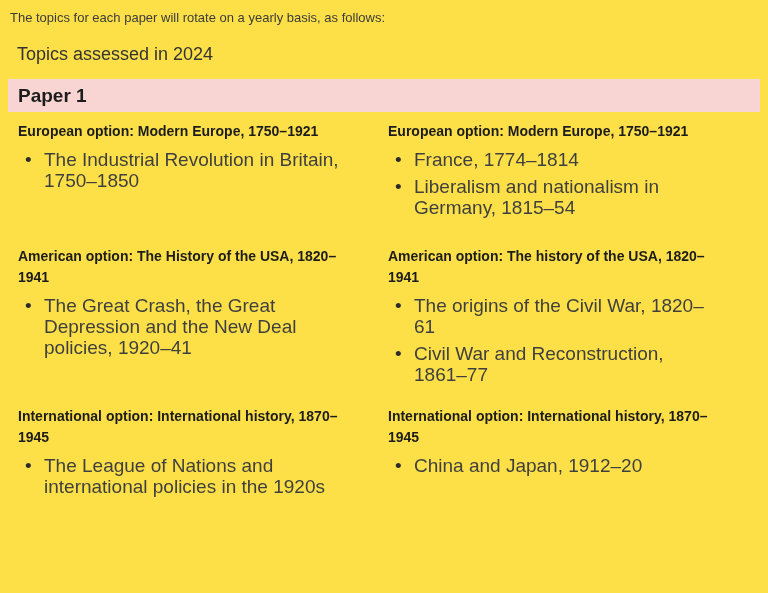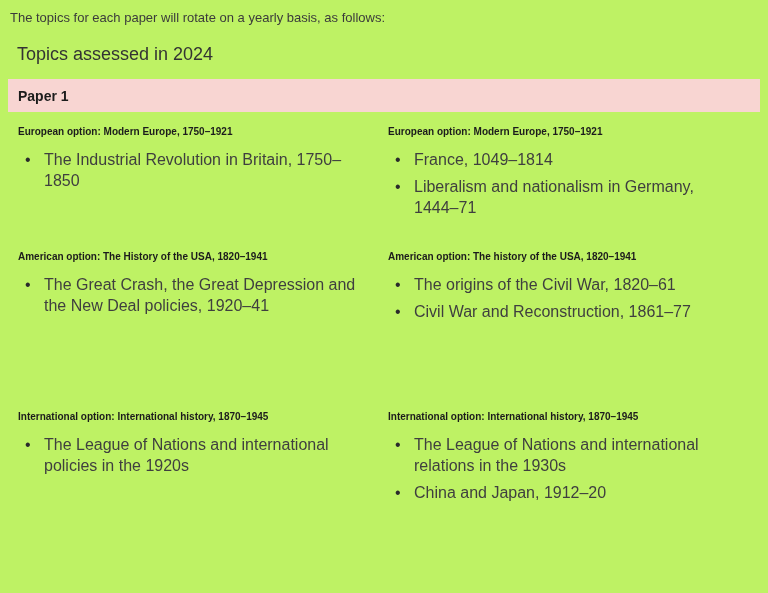--- a/index.html
+++ b/index.html
@@ -9,21 +9,21 @@
     height: 593px;
     background: #ffffff;
     font-family: "Liberation Sans", sans-serif;
     color: #3d3d3d;
     overflow: hidden;
   }
   .page {
     position: relative;
     width: 768px;
     height: 593px;
-    background: #bef264;
+    background: #fde047;
   }
   .intro {
     margin: 0;
     padding: 9px 14px 0 10px;
     font-size: 13px;
     line-height: 17px;
     color: #3b3b3b;
   }
   .title {
     margin: 17px 0 12px 17px;
@@ -36,54 +36,54 @@
     margin: 14px 8px 0 8px;
     width: 752px;
   }
   .thead {
     display: flex;
     align-items: center;
     height: 33px;
     background: #f8d5d2;
   }
   .th {
-    font-size: 14px;
+    font-size: 19px;
     font-weight: 700;
     color: #1c1c1c;
     padding-left: 10px;
   }
   .th.col1 { width: 370px; }
   .th.col2 { flex: 1; }
   .trow { display: flex; }
   .trow.row-1 { min-height: 125px; }
   .trow.row-2 { min-height: 160px; }
   .trow.row-3 { min-height: 198px; }
   .cell {
     padding: 9px 10px 0 10px;
   }
   .cell.col1 { width: 370px; }
   .cell.col2 { flex: 1; }
   .topic-heading {
     margin: 0;
-    font-size: 10px;
+    font-size: 14px;
     line-height: 21px;
     font-weight: 700;
     color: #1c1c1c;
     max-width: 345px;
   }
   ul.bullets {
     list-style: none;
     margin: 7px 0 0 0;
     padding: 0;
   }
   ul.bullets li {
     position: relative;
     padding-left: 26px;
     margin-top: 6px;
-    font-size: 16px;
+    font-size: 19px;
     line-height: 21px;
     color: #3f3f3f;
     max-width: 340px;
   }
   .cell.col2 ul.bullets li { max-width: 318px; }
   ul.bullets li::before {
     content: "\2022";
     position: absolute;
     left: 7px;
     top: 0;
@@ -108,22 +108,22 @@
     <div class="trow row-1">
       <div class="cell col1">
         <h3 class="topic-heading">European option: Modern Europe, 1750–1921</h3>
         <ul class="bullets">
           <li>The Industrial Revolution in Britain, 1750–1850</li>
         </ul>
       </div>
       <div class="cell col2">
         <h3 class="topic-heading">European option: Modern Europe, 1750–1921</h3>
         <ul class="bullets">
-          <li>France, 1049–1814</li>
-          <li>Liberalism and nationalism in Germany, 1444–71</li>
+          <li>France, 1774–1814</li>
+          <li>Liberalism and nationalism in Germany, 1815–54</li>
         </ul>
       </div>
     </div>
 
     <div class="trow row-2">
       <div class="cell col1">
         <h3 class="topic-heading">American option: The History of the USA, 1820–1941</h3>
         <ul class="bullets">
           <li>The Great Crash, the Great Depression and the New Deal policies, 1920–41</li>
         </ul>
@@ -140,20 +140,19 @@
     <div class="trow row-3">
       <div class="cell col1">
         <h3 class="topic-heading">International option: International history, 1870–1945</h3>
         <ul class="bullets">
           <li>The League of Nations and international policies in the 1920s</li>
         </ul>
       </div>
       <div class="cell col2">
         <h3 class="topic-heading">International option: International history, 1870–1945</h3>
         <ul class="bullets">
-          <li>The League of Nations and international relations in the 1930s</li>
           <li>China and Japan, 1912–20</li>
         </ul>
       </div>
     </div>
 
   </div>
 </div>
 
 </body></html>

